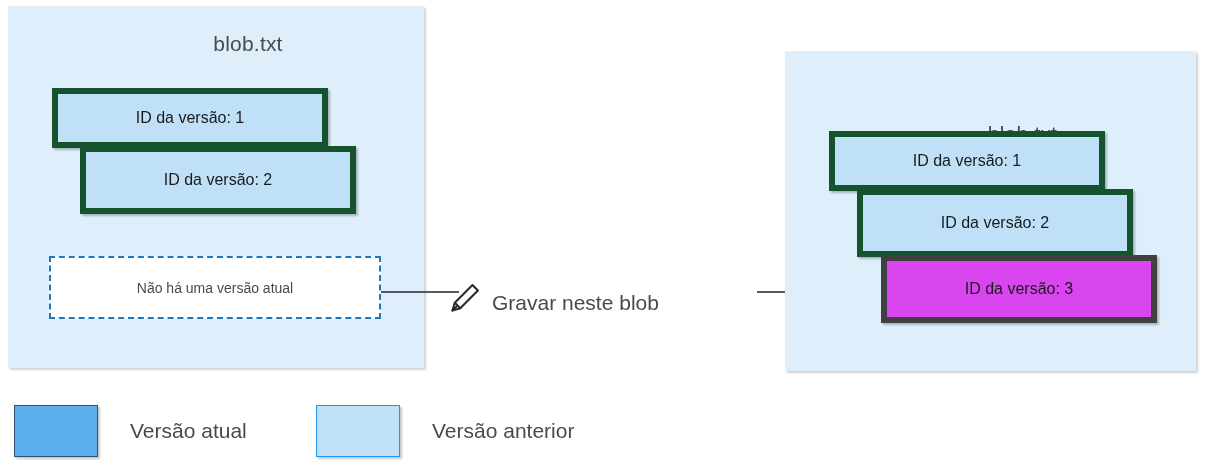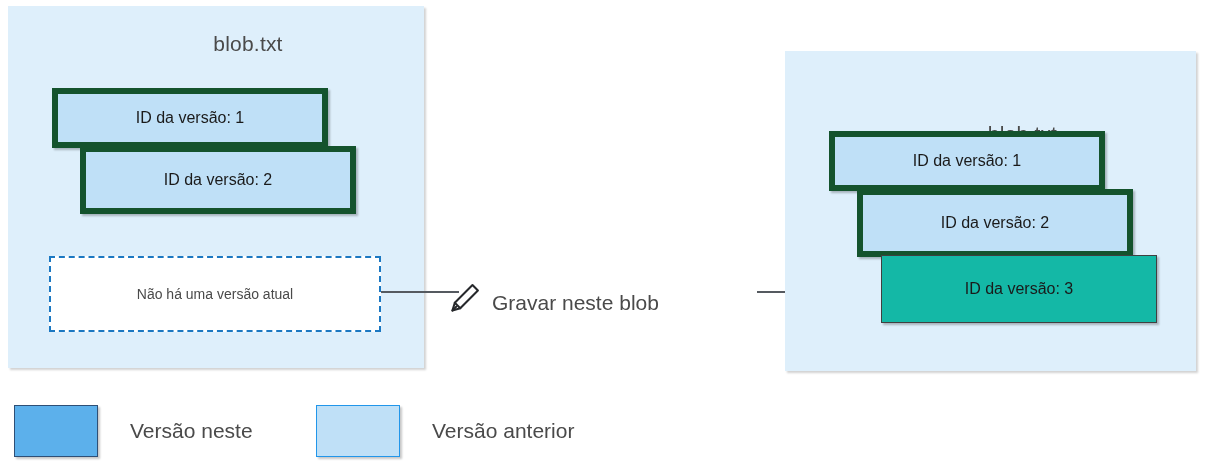--- a/index.html
+++ b/index.html
@@ -54,40 +54,40 @@
     font-size: 16px;
     color: #1a1a1a;
     box-shadow: 2px 2px 2px rgba(0,0,0,0.25);
     white-space: nowrap;
   }
   .version-card.previous {
     background: #bfe0f7;
     border: 6px solid #14532d;
   }
   .version-card.current {
-    background: #14b8a6;
-    border: 1px solid #404040;
+    background: #d946ef;
+    border: 6px solid #404040;
   }
 
   
   #left-v1 { left: 52px; top: 88px;  width: 276px; height: 60px; }
   #left-v2 { left: 80px; top: 146px; width: 276px; height: 68px; }
 
   
   #right-v1 { left: 829px; top: 131px; width: 276px; height: 60px; }
   #right-v2 { left: 857px; top: 189px; width: 276px; height: 68px; }
   #right-v3 { left: 881px; top: 255px; width: 276px; height: 68px; }
 
   
   #no-current-version {
     position: absolute;
     left: 49px;
     top: 256px;
     width: 332px;
-    height: 76px;
+    height: 63px;
     box-sizing: border-box;
     background: #ffffff;
     border: 2px dashed #1b78c2;
     display: flex;
     align-items: center;
     justify-content: center;
     font-size: 14px;
     color: #4a4a4a;
     white-space: nowrap;
   }
@@ -207,21 +207,21 @@
     <span>ID da versão: 2</span>
   </div>
 
   <div class="version-card current" id="right-v3">
     <span>ID da versão: 3</span>
   </div>
 
   <div id="legend">
     <div class="legend-item" id="legend-item-0">
       <div class="legend-swatch current"></div>
-      <span class="legend-label">Versão neste</span>
+      <span class="legend-label">Versão atual</span>
     </div>
     <div class="legend-item" id="legend-item-1">
       <div class="legend-swatch previous"></div>
       <span class="legend-label">Versão anterior</span>
     </div>
   </div>
 
 </div>
 
 </body></html>

